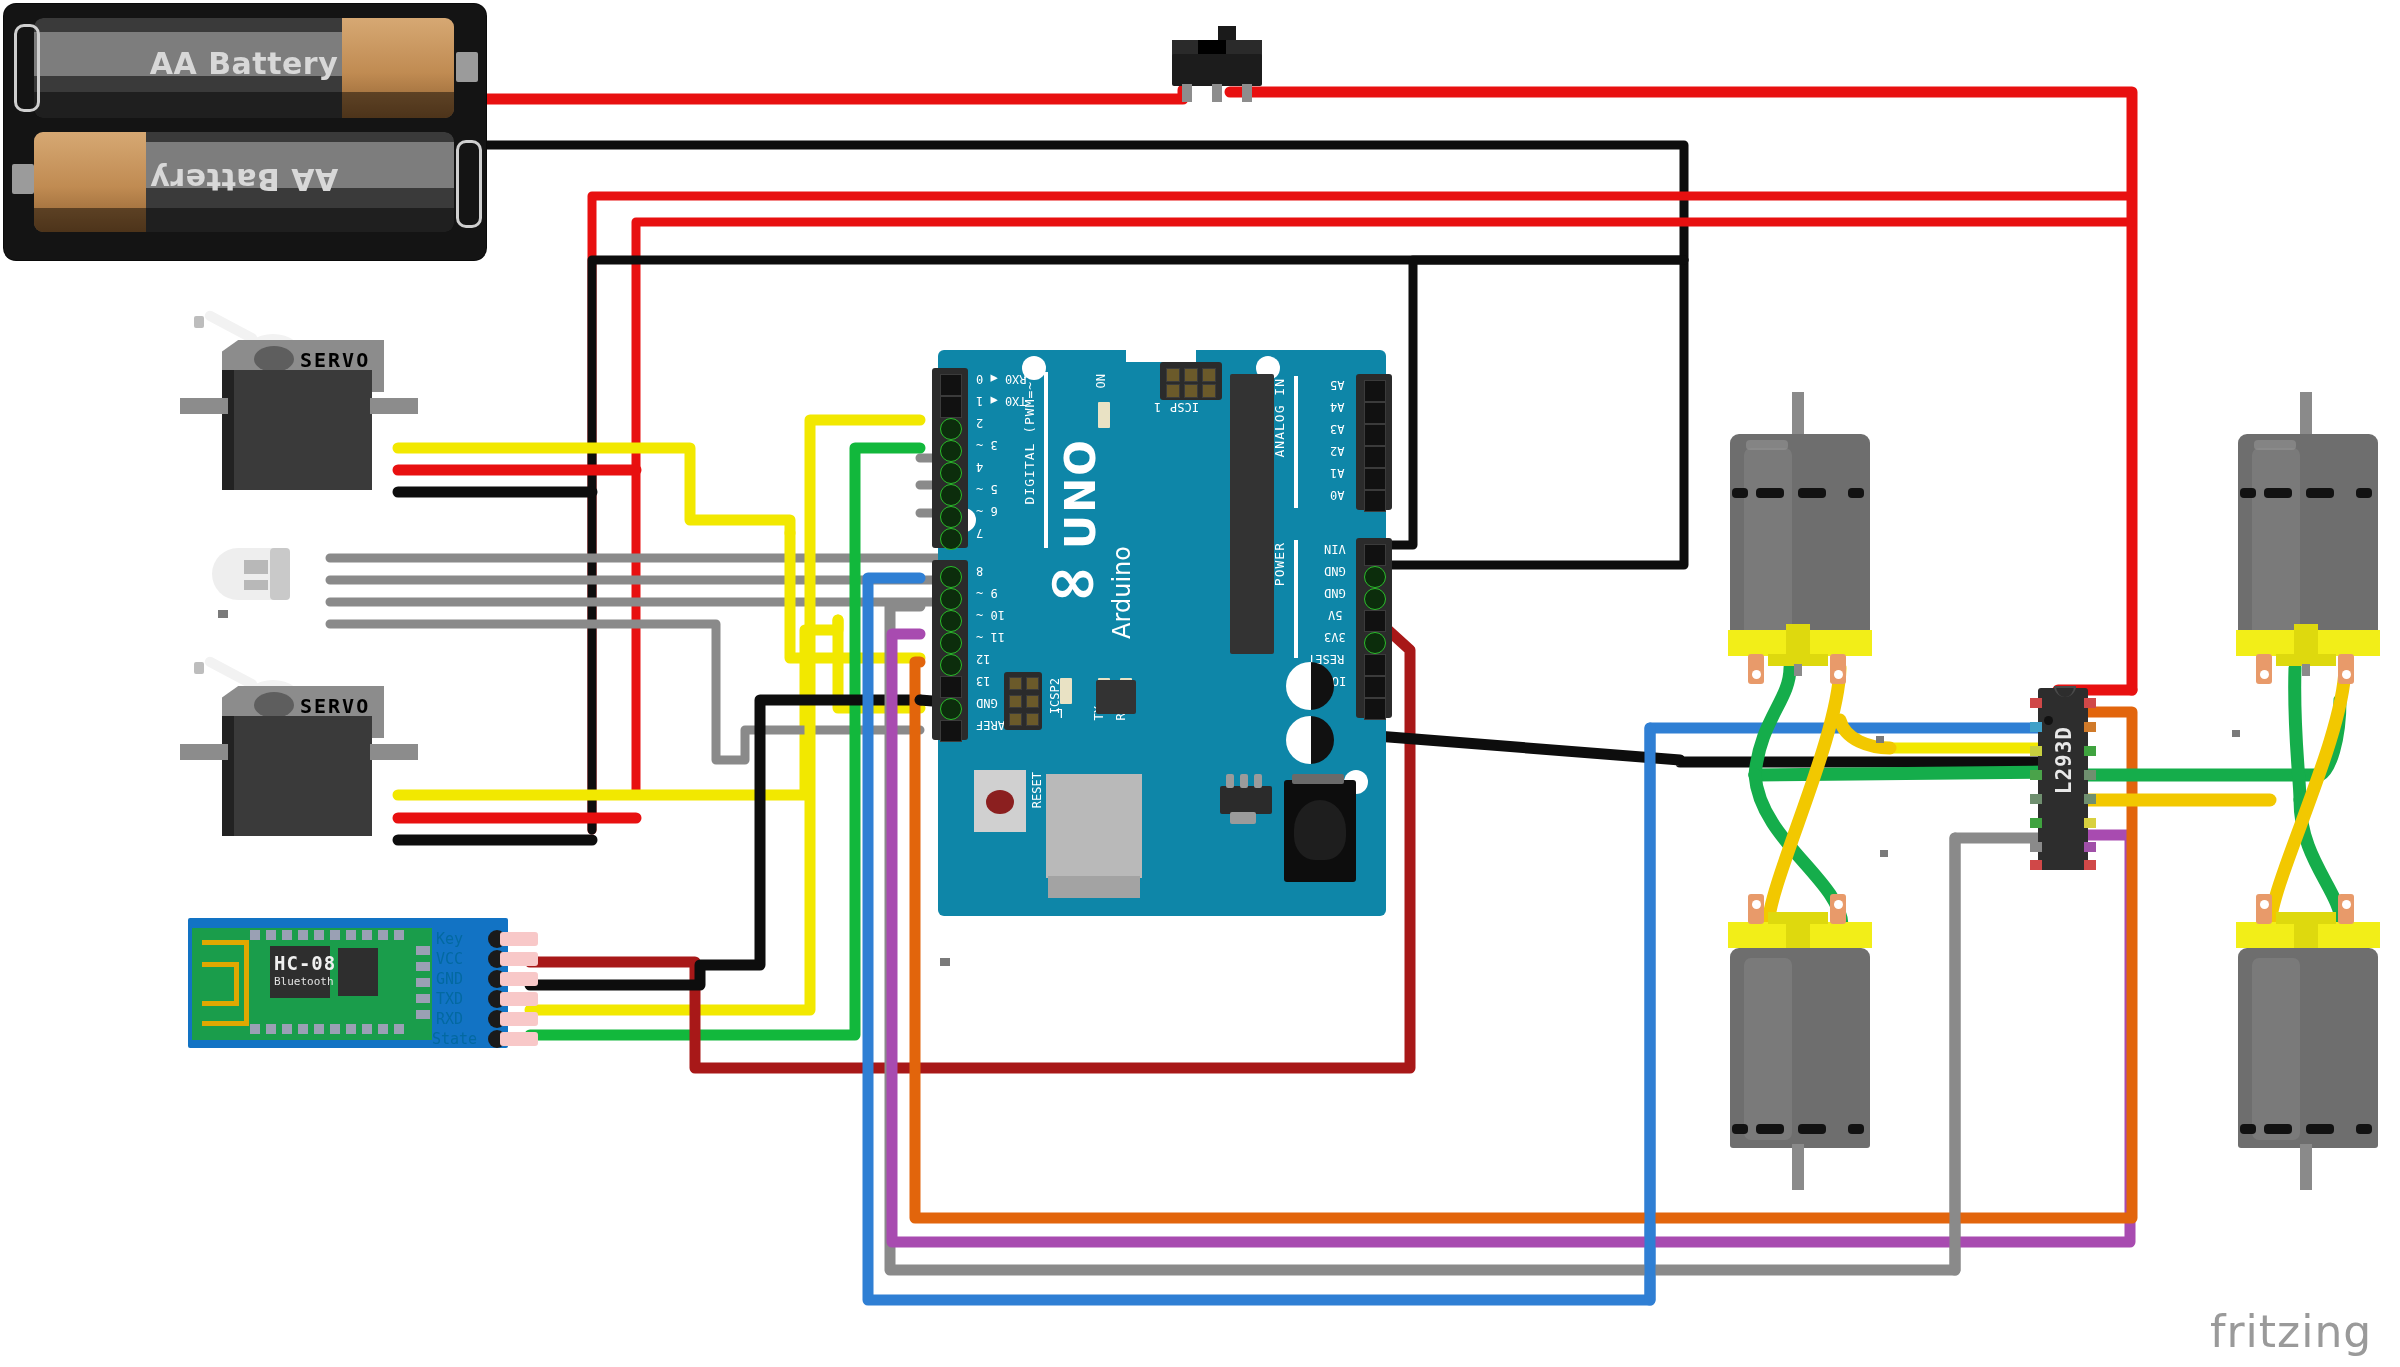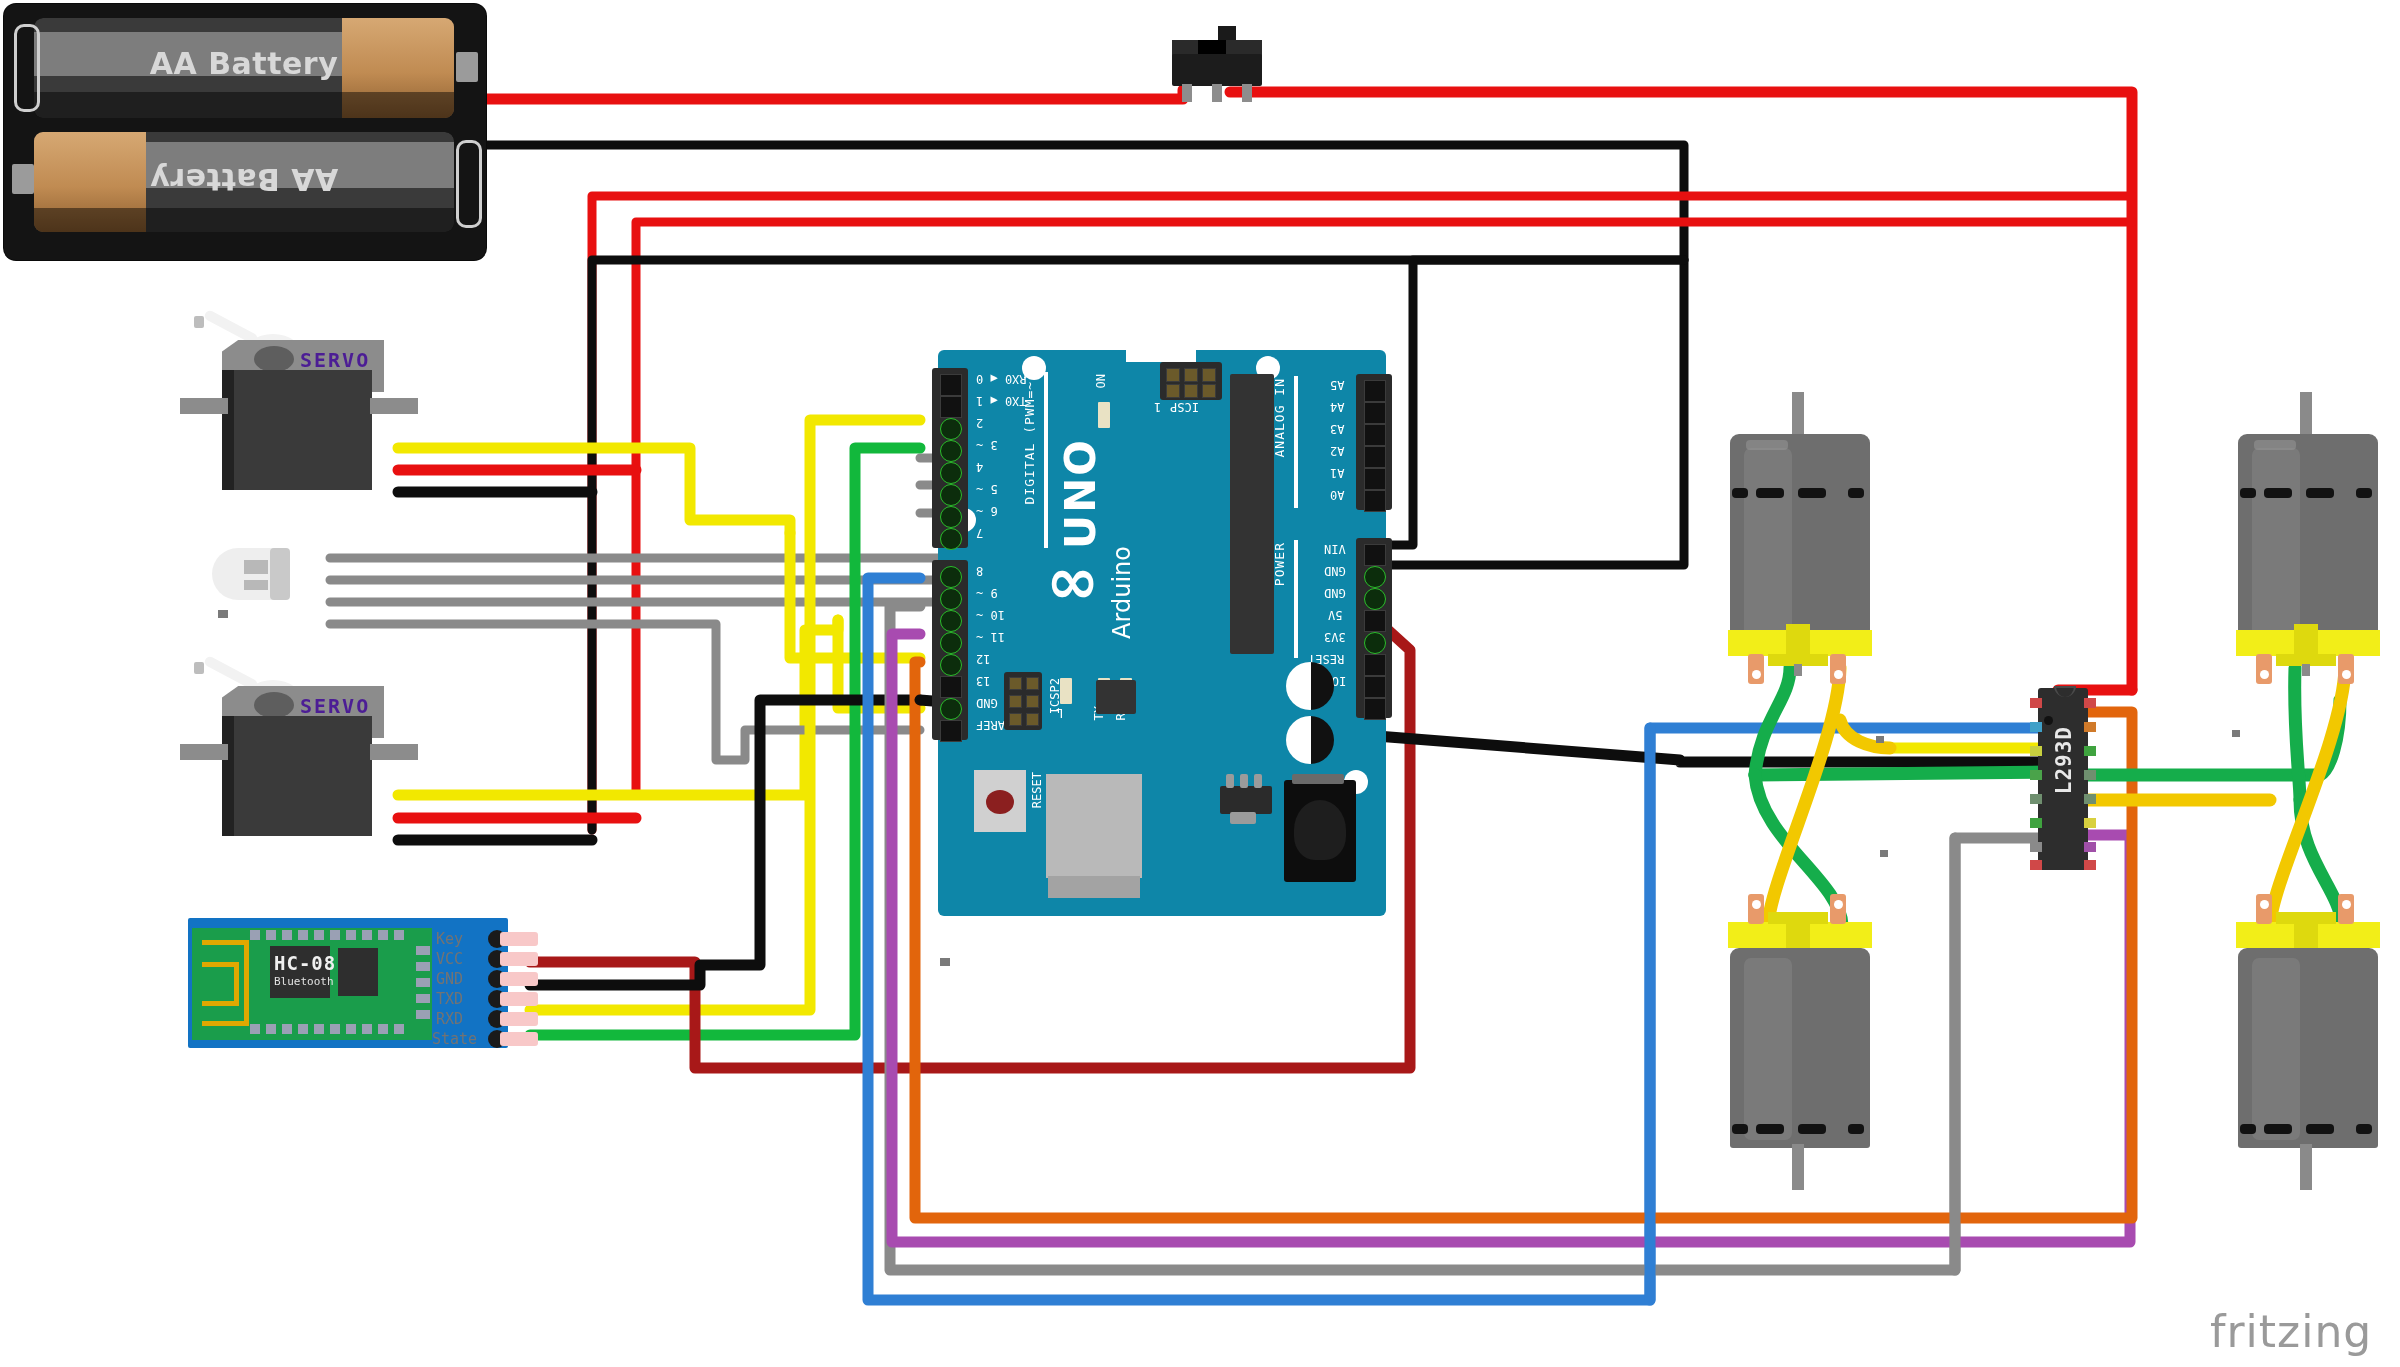--- a/index.html
+++ b/index.html
@@ -24,21 +24,21 @@
   .spring{position:absolute;border:3px solid #cfcfcf;border-radius:2px;}
   .nub{position:absolute;background:#9b9b9b;border-radius:2px;}
 
   
   .servo-top{position:absolute;background:#8c8c8c;}
   .servo-body{position:absolute;background:#3a3a3a;}
   .servo-tab{position:absolute;background:#8c8c8c;}
   .servo-shaft{position:absolute;background:#5e5e5e;border-radius:50%;}
   .servo-horn{position:absolute;background:#f2f2f2;border-radius:50%;}
   .servo-horn2{position:absolute;background:#f2f2f2;}
-  .servo-text{position:absolute;color:#4c1d95;font:bold 20px "DejaVu Sans Mono",monospace;letter-spacing:2px;}
+  .servo-text{position:absolute;color:#000000;font:bold 20px "DejaVu Sans Mono",monospace;letter-spacing:2px;}
   .servo-shade{position:absolute;background:#222;}
 
   
   .ard{position:absolute;background:#0e86a8;border-radius:6px;}
   .ard-notch{position:absolute;background:#fff;}
   .hdr{position:absolute;background:#2b2b2b;border-radius:3px;}
   .pin{position:absolute;background:#111;border:1px solid #3b3b3b;}
   .pin.lit{background:#0c2d0c;border-color:#2bbd2b;border-radius:50%;}
   .pinlbl{position:absolute;color:#fff;font:12px "DejaVu Sans Mono",monospace;
      transform:rotate(180deg);white-space:nowrap;}
@@ -65,21 +65,21 @@
 
   
   .bt-board{position:absolute;background:#1273c4;border-radius:2px;}
   .bt-green{position:absolute;background:#1a9d4b;}
   .bt-ant{position:absolute;border:5px solid #e0a800;}
   .bt-chip{position:absolute;background:#2e2e2e;}
   .bt-chip-t1{position:absolute;color:#f0f0f0;font:bold 19px "DejaVu Sans Mono",monospace;letter-spacing:1px;}
   .bt-chip-t2{position:absolute;color:#e2e2e2;font:11px "DejaVu Sans Mono",monospace;}
   .bt-pad{position:absolute;background:#9aa0b4;}
   .bt-sq{position:absolute;background:#9aa0b4;}
-  .bt-lbl{position:absolute;color:#737373;font:15px "DejaVu Sans Mono",monospace;white-space:nowrap;}
+  .bt-lbl{position:absolute;color:#0369a1;font:15px "DejaVu Sans Mono",monospace;white-space:nowrap;}
   .bt-hdrpin{position:absolute;background:#1a1a1a;border-radius:50%;}
   .bt-wirepad{position:absolute;background:#f8c8c8;border-radius:3px;}
 
   
   .ic{position:absolute;background:#2d2d2d;border-radius:3px;}
   .ic-notch{position:absolute;border:2px solid #4a4a4a;border-bottom:none;border-radius:0 0 40px 40px;}
   .ic-dot{position:absolute;background:#111;border-radius:50%;}
   .ic-txt{position:absolute;color:#e8e8e8;font:bold 21px "DejaVu Sans Mono",monospace;
     transform:rotate(180deg);letter-spacing:1px;white-space:nowrap;}
   .icleg{position:absolute;background:#8a8a8a;}

